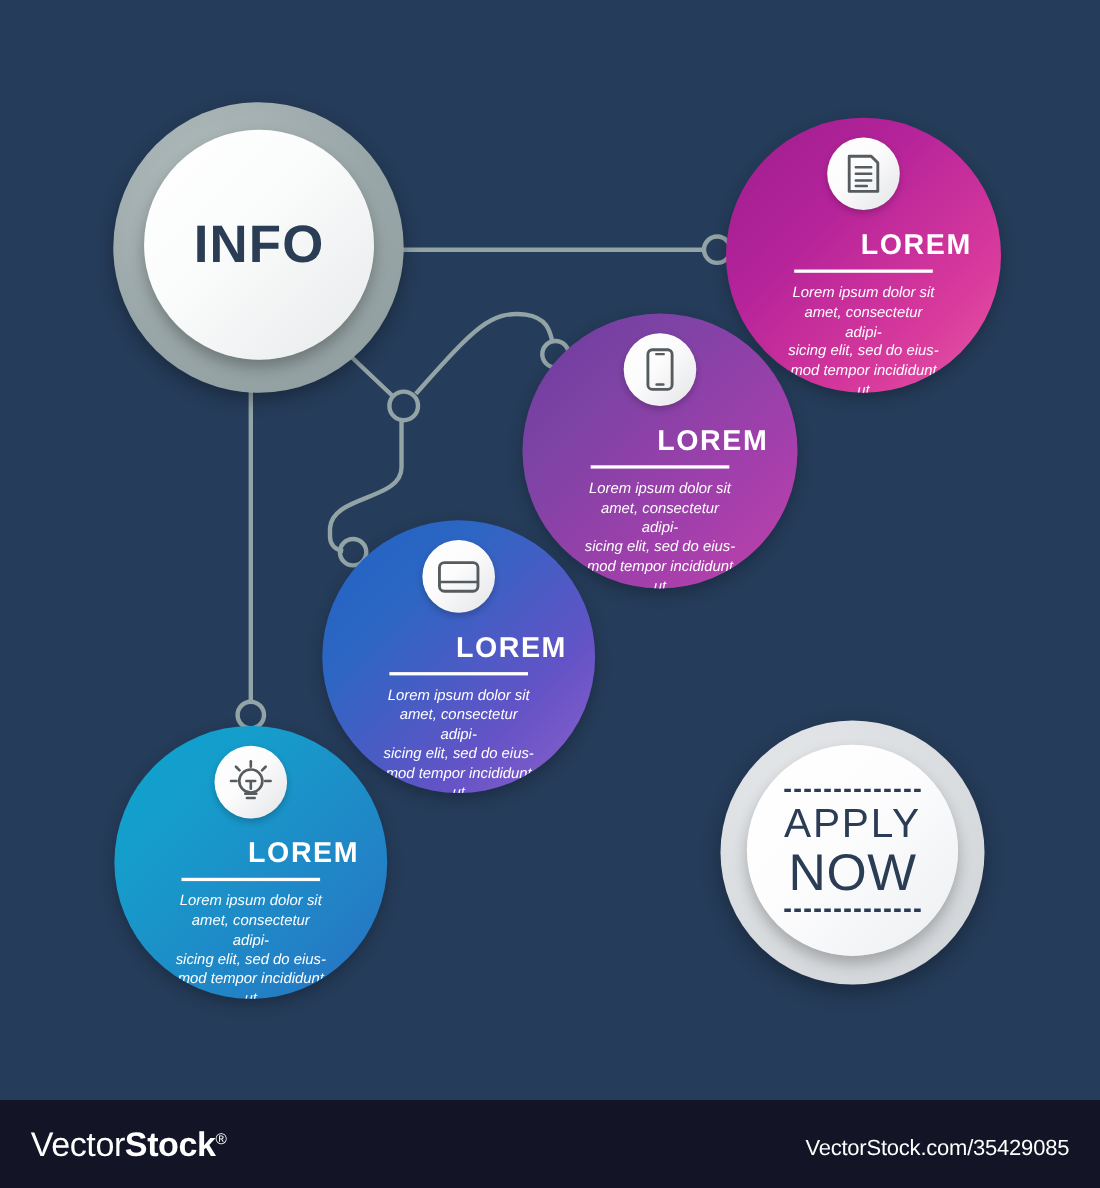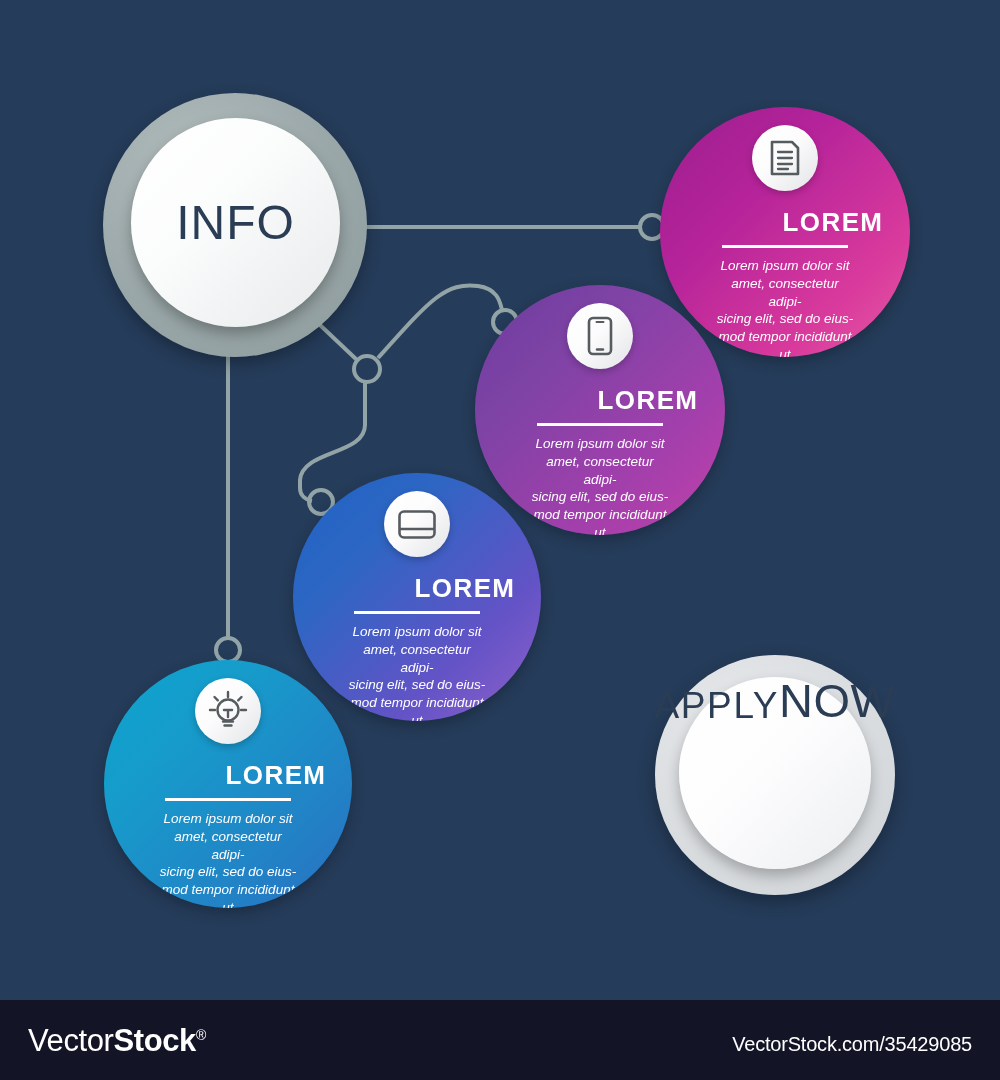--- a/index.html
+++ b/index.html
@@ -79,42 +79,42 @@
   #main-inner{
     position:absolute; left:28px; top:25px;
     width:209px; height:209px;
     border-radius:50%;
     background:linear-gradient(135deg,#ffffff 0%,#fbfcfc 40%,#e8eaeb 100%);
     box-shadow:0 7px 14px rgba(0,0,0,.28);
     display:flex; flex-direction:column;
     align-items:center; justify-content:center;
   }
   #main-title{
-    font-size:48px; font-weight:normal; color:#2B3D55;
+    font-size:48px; font-weight:bold; color:#2B3D55;
     letter-spacing:1px; line-height:1;
   }
   #main-sub{
     font-size:29px; color:#2B3D55; letter-spacing:1.4px;
     line-height:1; margin-top:6px; font-weight:300;
   }
 
   
   #apply{
     position:absolute; left:655px; top:655px;
     width:240px; height:240px; border-radius:50%;
     background:radial-gradient(circle at 35% 30%, #e6e8ea 0%, #d9dcdf 60%, #ccd0d4 100%);
     box-shadow:0 7px 18px rgba(0,0,0,.30);
   }
   #apply-inner{
     position:absolute; left:24px; top:22px;
     width:192px; height:192px; border-radius:50%;
     background:linear-gradient(135deg,#ffffff 0%,#fdfdfe 45%,#eceef0 100%);
     box-shadow:0 7px 14px rgba(0,0,0,.26);
-    display:flex; flex-direction:row;
-    justify-content:center;
+    display:flex; flex-direction:column;
+    align-items:center; justify-content:center;
   }
   .dashline{
     width:124px; height:0;
     border-top:3px dashed #2B3D55;
   }
   #apply-top{ font-size:37px; color:#2B3D55; letter-spacing:1.6px;
               font-weight:300; line-height:1.08; margin:9px 0 0; }
   #apply-bot{ font-size:47px; color:#2B3D55; letter-spacing:.5px;
               font-weight:normal; line-height:1.02; margin:0 0 9px; }
 

